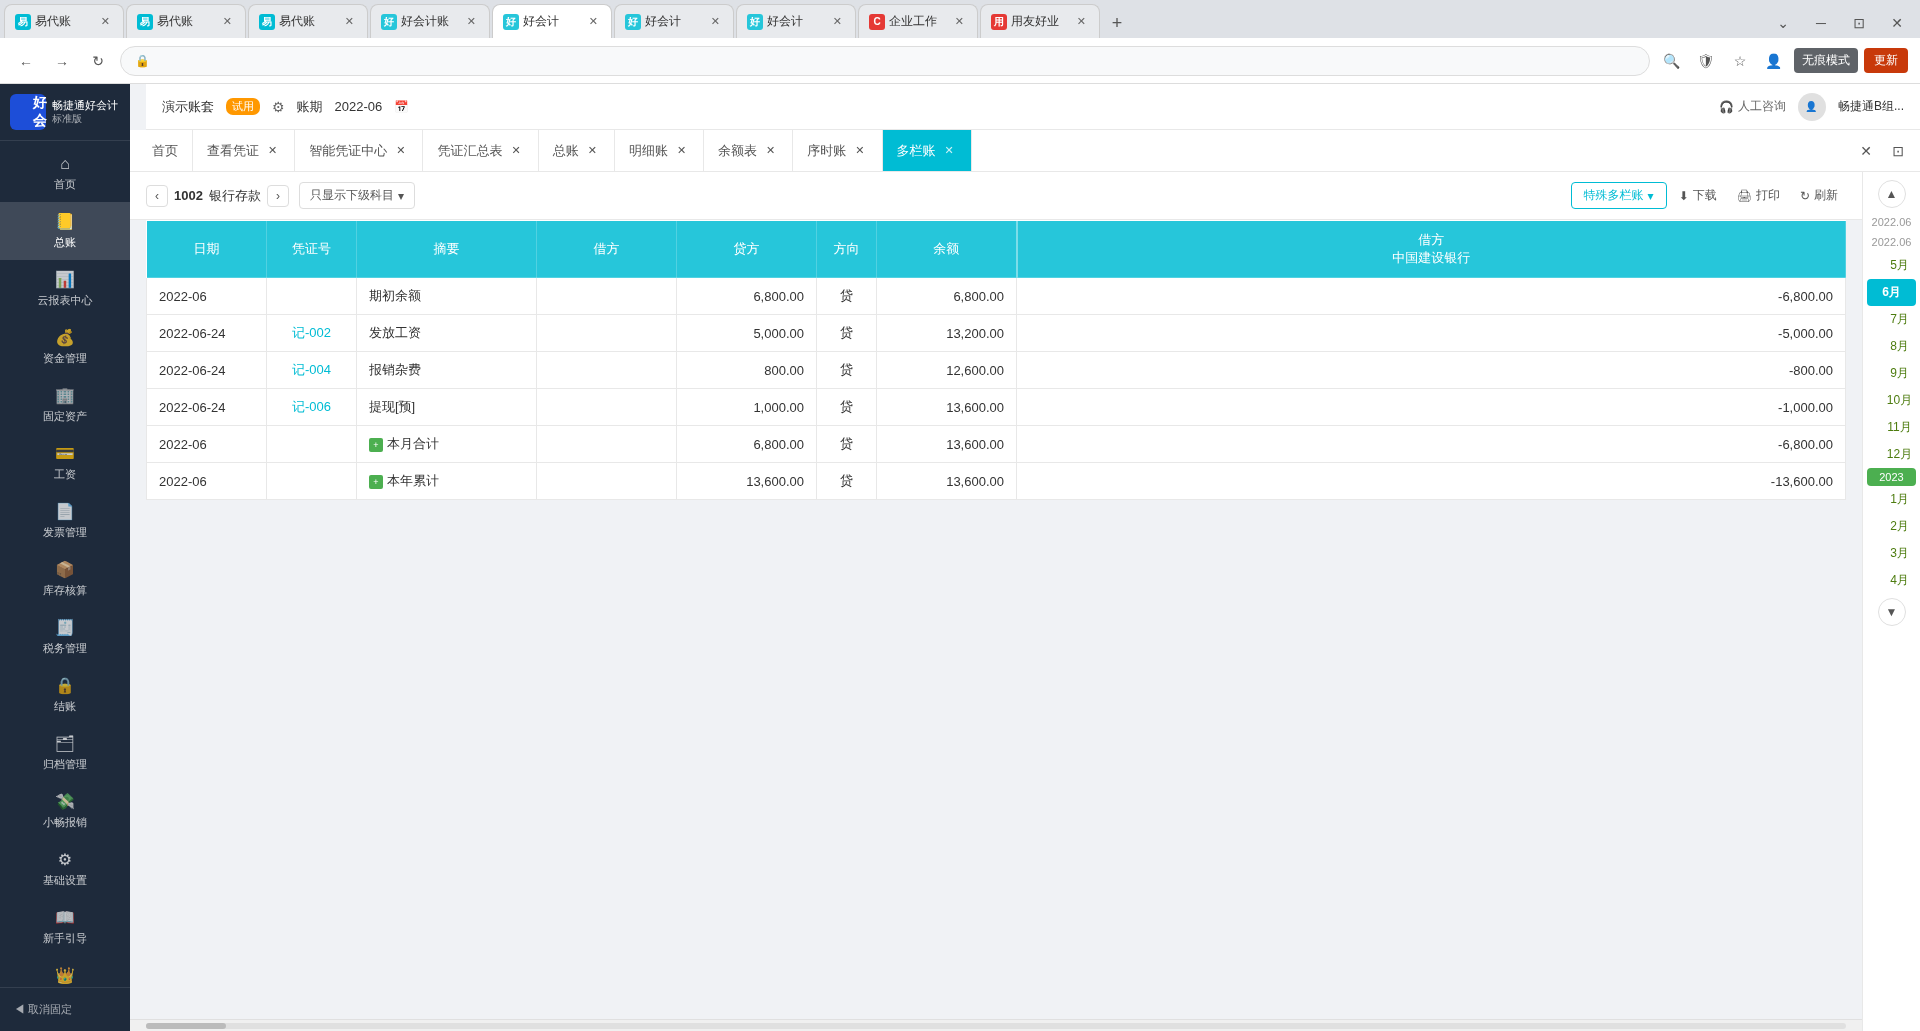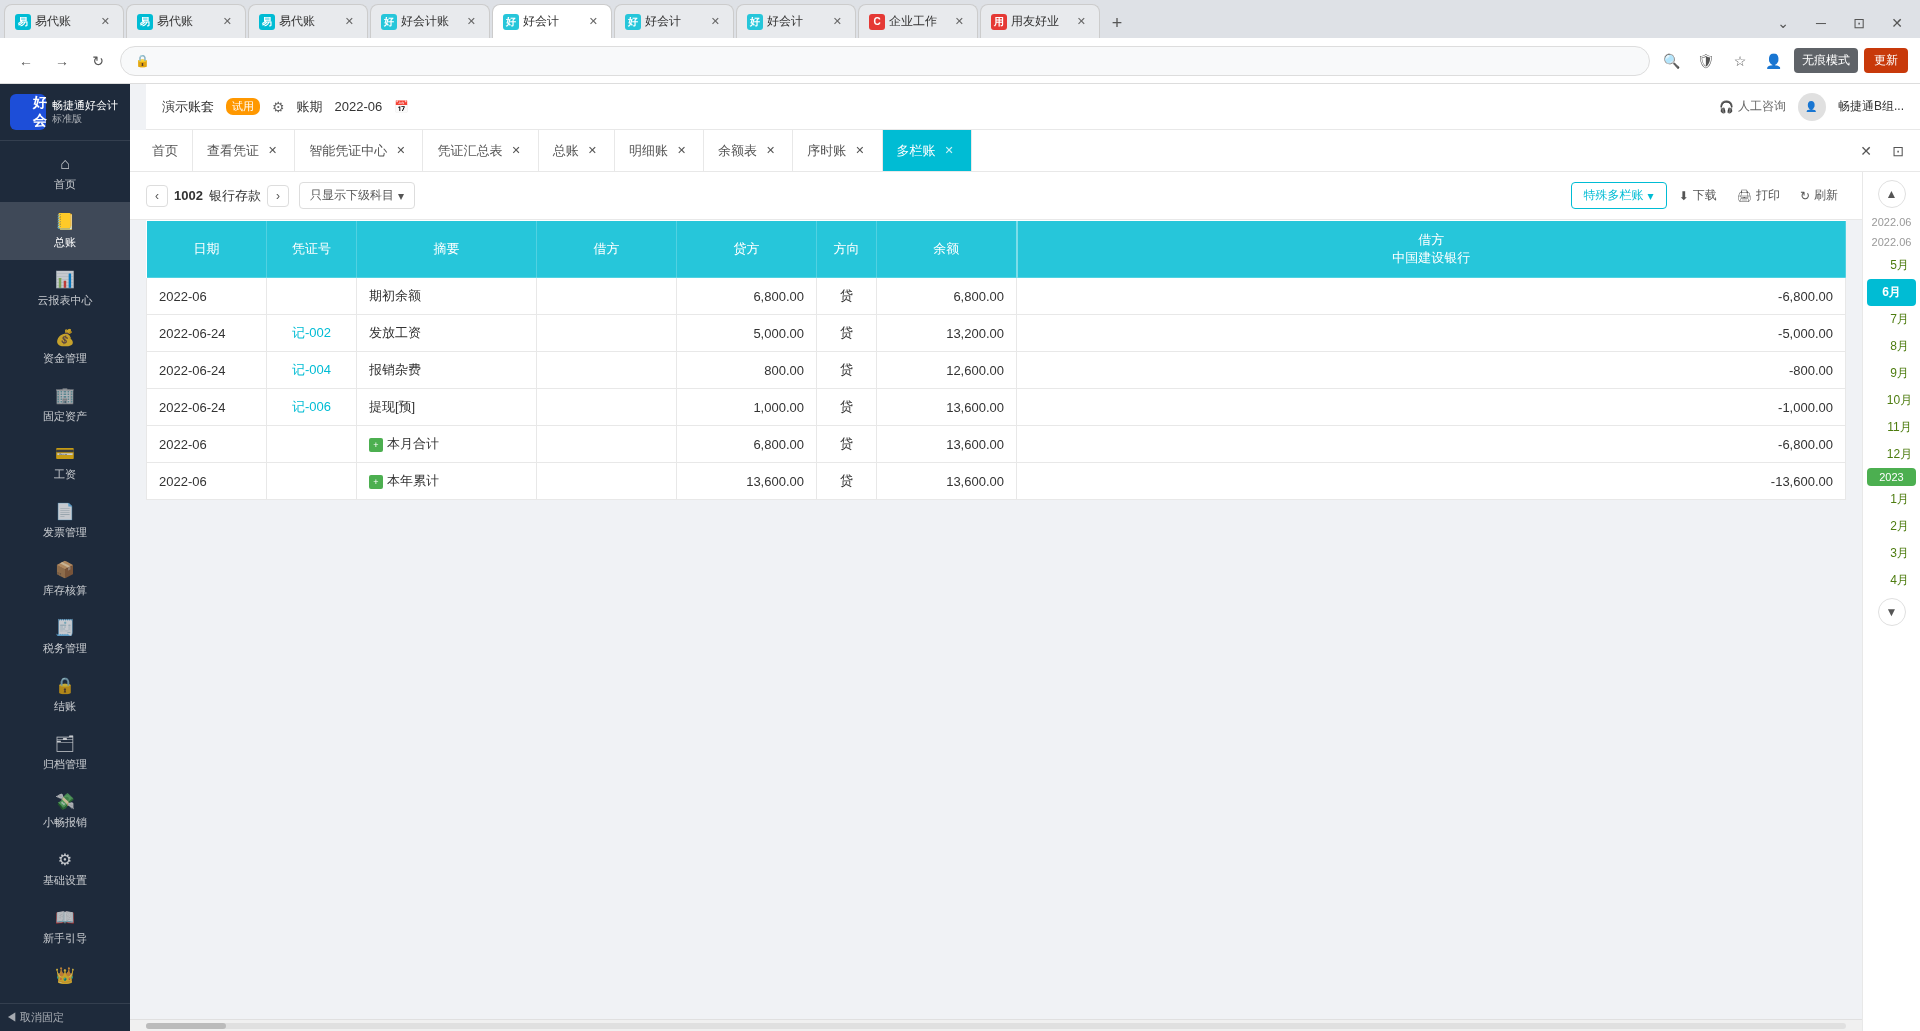--- a/index.html
+++ b/index.html
@@ -36,21 +36,21 @@
     .logo-box { width: 36px; height: 36px; background: #1d4ed8; border-radius: 6px; display: flex; align-items: center; justify-content: center; color: #fff; font-size: 14px; font-weight: bold; padding-left: 24px; }
     .logo-text { color: #fff; font-size: 11px; line-height: 1.3; }
     .logo-sub { color: rgba(255,255,255,0.6); font-size: 10px; }
 
     .sidebar-nav { flex: 1; overflow-y: auto; padding: 4px 0; }
     .sidebar-item { display: flex; flex-direction: column; align-items: center; padding: 10px 8px; cursor: pointer; color: rgba(255,255,255,0.75); gap: 4px; transition: background 0.2s; }
     .sidebar-item.active { background: rgba(255,255,255,0.15); color: #fff; }
     .sidebar-item-icon { font-size: 16px; }
     .sidebar-item-label { font-size: 11px; text-align: center; }
 
-    .sidebar-footer { border-top: 1px solid rgba(255,255,255,0.1); }
+    .sidebar-footer { padding: 8px; border-top: 1px solid rgba(255,255,255,0.1); }
     .sidebar-pin-btn { display: flex; align-items: center; gap: 4px; color: rgba(255,255,255,0.6); font-size: 11px; cursor: pointer; padding: 6px; }
 
     
     .main-content { flex: 1; display: flex; flex-direction: column; overflow: hidden; background: #f0f2f5; }
 
     
     .app-header { background: #fff; height: 46px; display: flex; align-items: center; padding: 0 16px; border-bottom: 1px solid #e8e8e8; gap: 12px; margin-left: 16px; }
     .company-name { font-size: 13px; color: #333; font-weight: 500; }
     .tag-trial { background: #ff9800; color: #fff; font-size: 11px; padding: 1px 6px; border-radius: 7px; }
     .gear-icon { color: #666; cursor: pointer; font-size: 14px; }

